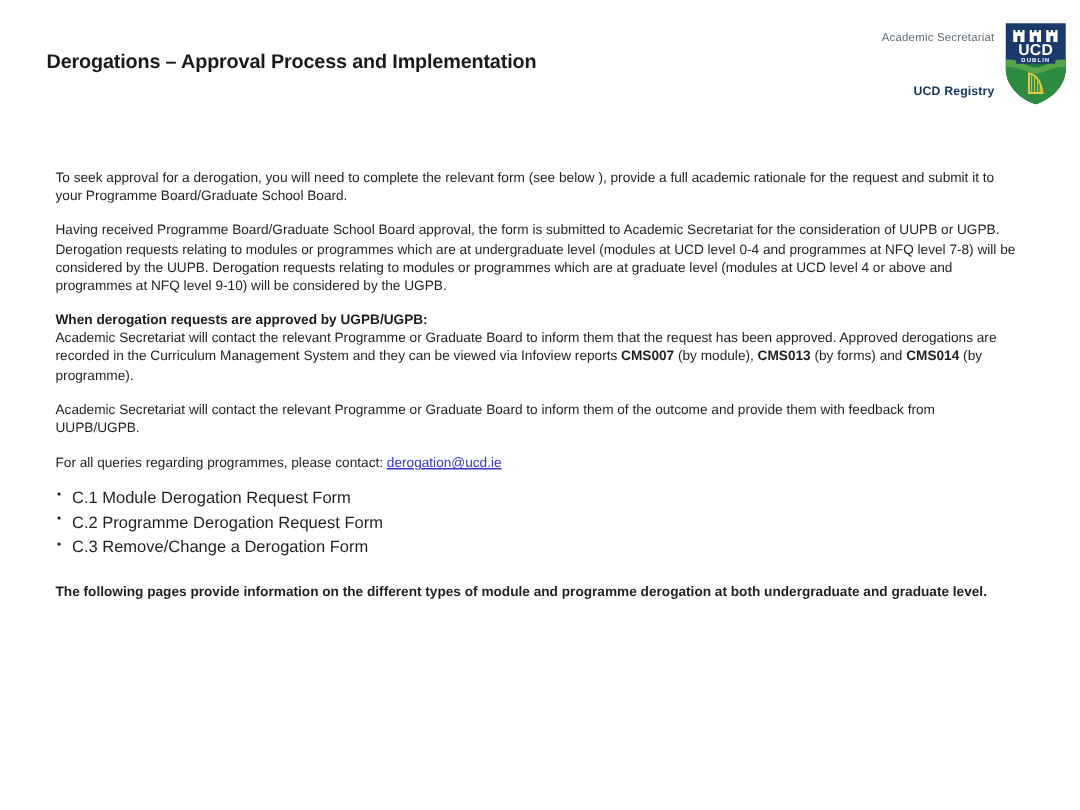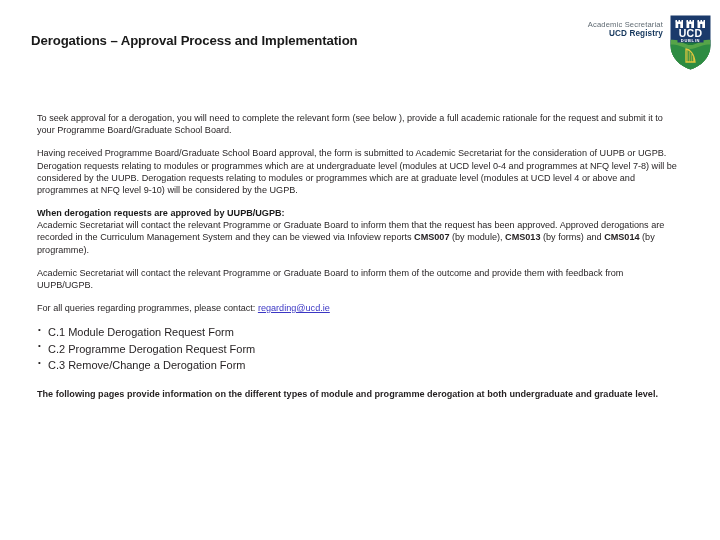--- a/index.html
+++ b/index.html
@@ -54,20 +54,21 @@
     color: #5f6a72;
     letter-spacing: 0.15px;
     white-space: nowrap;
   }
   .brand-line2 {
     font-size: 8.2px;
     font-weight: bold;
     color: #14365c;
     letter-spacing: 0.1px;
     white-space: nowrap;
+    margin-top: 27px;
   }
 
   .ucd-crest {
     width: 43px;
     height: 57px;
     position: relative;
   }
 
   
   .slide-body {
@@ -189,28 +190,28 @@
     </div>
   </div>
 </div>
 
 <div class="slide-body">
 
   <p class="para">To seek approval for a derogation, you will need to complete the relevant form (see below ), provide a full academic rationale for  the request and submit it to your Programme Board/Graduate School Board.</p>
 
   <p class="para">Having received Programme Board/Graduate School Board approval, the form is submitted to Academic Secretariat for the consideration of UUPB or UGPB.  Derogation requests relating to modules or programmes which are at undergraduate level (modules at UCD level 0-4 and programmes at NFQ level 7-8) will be considered by the UUPB.  Derogation requests relating to modules or programmes which are at graduate level (modules at UCD level 4 or above and programmes at NFQ level 9-10) will be considered by the UGPB.</p>
 
-  <p class="subhead">When derogation requests are approved by UUPB/UGPB:</p>
+  <p class="subhead">When derogation requests are approved by UGPB/UGPB:</p>
 
   <p class="para"><span>Academic Secretariat will contact the relevant Programme or Graduate Board to inform them that the request has been approved.  Approved derogations are recorded in the Curriculum Management System and they can be viewed via Infoview reports </span><b>CMS007</b><span> (by module), </span><b>CMS013</b><span> (by forms) and </span><b>CMS014</b><span> (by programme).</span></p>
 
 
   <p class="para">Academic Secretariat will contact the relevant Programme or Graduate Board to inform them of the outcome and provide them with feedback from UUPB/UGPB.</p>
 
-  <p class="para"><span>For all queries regarding programmes, please contact: </span><a class="doc-link" href="#">regarding@ucd.ie</a></p>
+  <p class="para"><span>For all queries regarding programmes, please contact: </span><a class="doc-link" href="#">derogation@ucd.ie</a></p>
 
 
   <ul class="form-list">
     <li>C.1 Module Derogation Request Form</li>
     <li>C.2 Programme Derogation Request Form</li>
     <li>C.3 Remove/Change a Derogation Form</li>
   </ul>
 
   <div class="spacer-md"></div>
 

